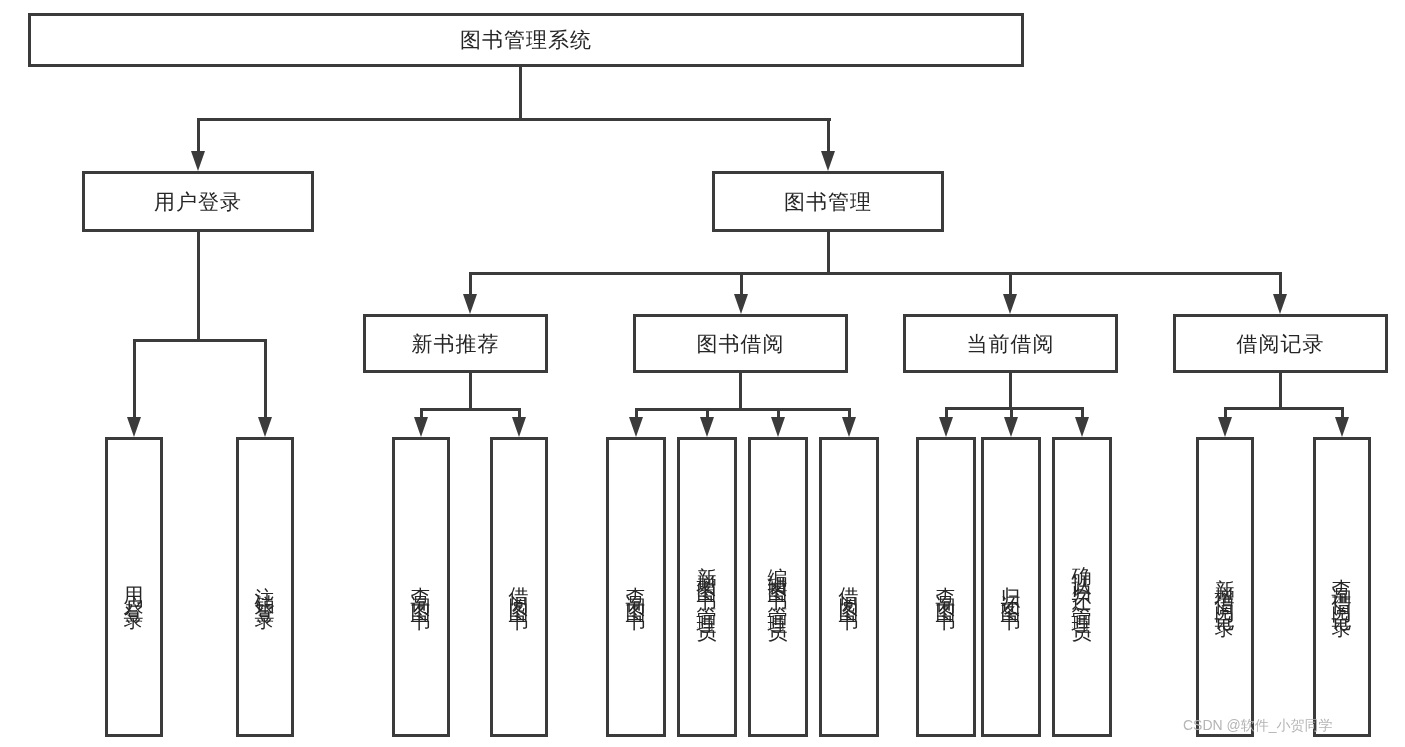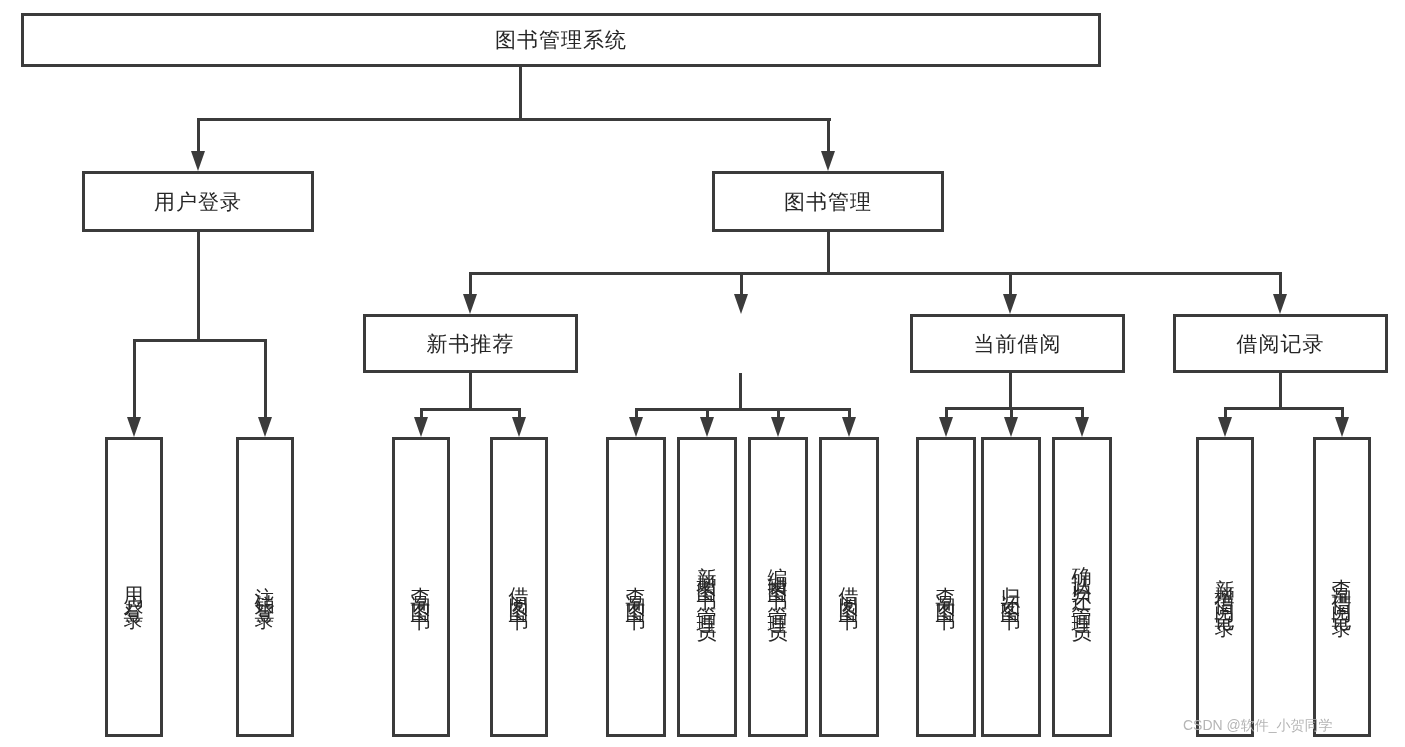--- a/index.html
+++ b/index.html
@@ -42,21 +42,21 @@
     font-size:14px;
     color:var(--watermark,#b5b5b5);
     white-space:nowrap;
   }
 </style>
 </head>
 <body>
 
 <div class="stage">
 
-  <div class="bx h" style="left:21px; top:13px; width:1080px; height:54px;text-align:right;">
+  <div class="bx h" style="left:28px; top:13px; width:996px; height:54px;text-align:right;">
     <span>图书管理系统</span>
   </div>
 
   <div class="ln" style="left:519px; top:67px; width:3px; height:51px;"></div>
   <div class="ln" style="left:197px; top:118px; width:634px; height:3px;"></div>
   <div class="ln" style="left:197px; top:118px; width:3px; height:35px;"></div>
   <div class="arr" style="left:191px; top:151px;"></div>
   <div class="ln" style="left:827px; top:118px; width:3px; height:35px;"></div>
   <div class="arr" style="left:821px; top:151px;"></div>
 
@@ -78,24 +78,27 @@
   <div class="ln" style="left:469px; top:272px; width:813px; height:3px;"></div>
   <div class="ln" style="left:469px; top:272px; width:3px; height:23px;"></div>
   <div class="arr" style="left:463px; top:294px;"></div>
   <div class="ln" style="left:740px; top:272px; width:3px; height:23px;"></div>
   <div class="arr" style="left:734px; top:294px;"></div>
   <div class="ln" style="left:1009px; top:272px; width:3px; height:23px;"></div>
   <div class="arr" style="left:1003px; top:294px;"></div>
   <div class="ln" style="left:1279px; top:272px; width:3px; height:23px;"></div>
   <div class="arr" style="left:1273px; top:294px;"></div>
 
-  <div class="bx h" style="left:363px; top:314px; width:215px; height:59px;">
+  <div class="bx h" style="left:363px; top:314px; width:185px; height:59px;">
     <span>新书推荐</span>
   </div>
-  <div class="bx h" style="left:903px; top:314px; width:215px; height:59px;margin-left:7px;">
+  <div class="bx h" style="left:633px; top:314px; width:215px; height:59px;">
+    <span>图书借阅</span>
+  </div>
+  <div class="bx h" style="left:903px; top:314px; width:215px; height:59px;">
     <span>当前借阅</span>
   </div>
   <div class="bx h" style="left:1173px; top:314px; width:215px; height:59px;">
     <span>借阅记录</span>
   </div>
 
   <div class="ln" style="left:469px; top:373px; width:3px; height:35px;"></div>
   <div class="ln" style="left:420px; top:408px; width:100px; height:3px;"></div>
   <div class="ln" style="left:420px; top:408px; width:3px; height:10px;"></div>
   <div class="arr" style="left:414px; top:417px;"></div>

